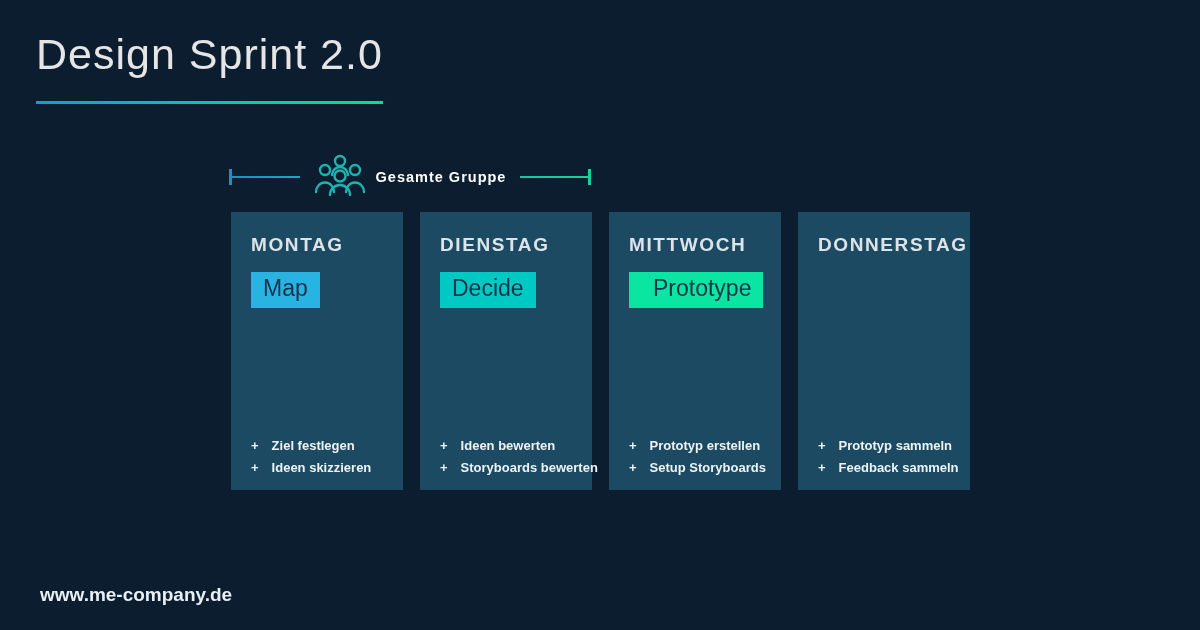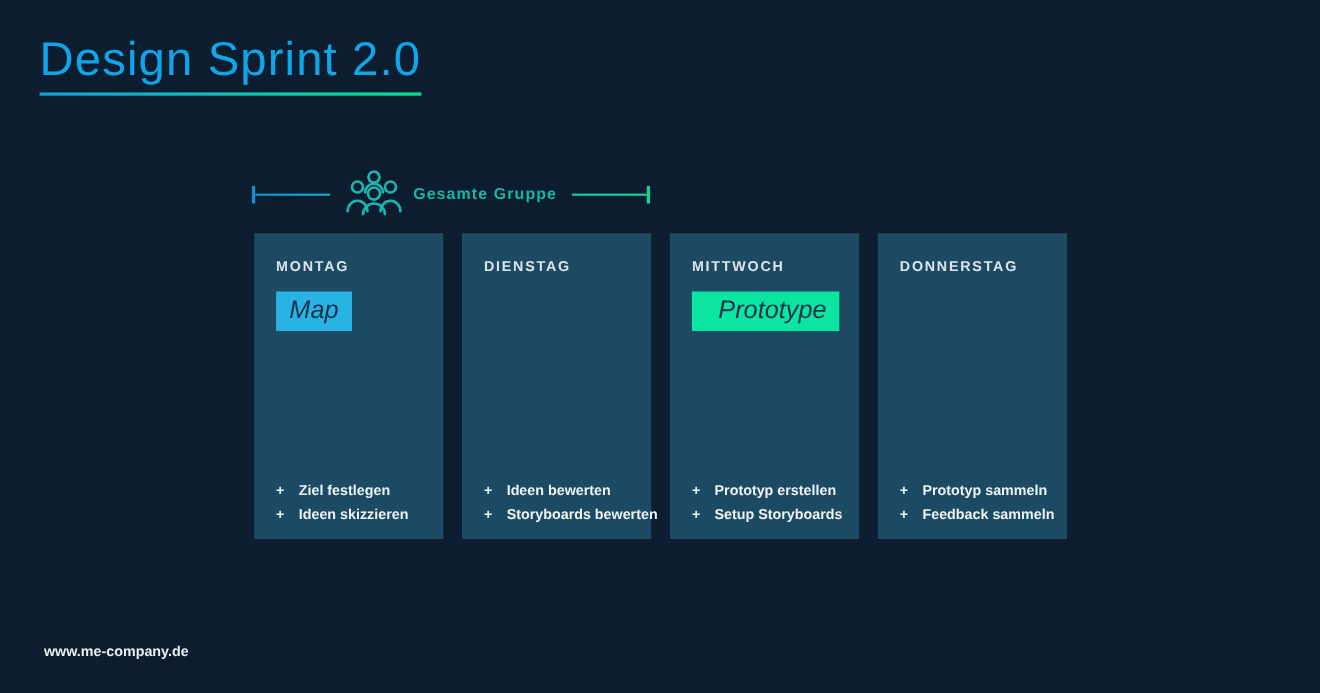--- a/index.html
+++ b/index.html
@@ -10,25 +10,25 @@
     font-family: "Liberation Sans", sans-serif;
     overflow: hidden;
   }
 
   
   .title {
     position: absolute;
     left: 36px;
     top: 30px;
     display: inline-block;
-    color: #0ea5e9;
+    color: #e5e5e5;
     font-size: 43px;
     font-weight: 300;
     letter-spacing: 1px;
-    padding-bottom: 5px;
+    padding-bottom: 22px;
     border-bottom: 3px solid transparent;
     border-image: linear-gradient(90deg, #169bd7 0%, #12c4b0 55%, #0fd992 100%) 1;
   }
 
   
   .bracket {
     position: absolute;
     left: 229px;
     top: 156px;
     width: 362px;
@@ -38,21 +38,21 @@
   }
   .cap { width: 3px; height: 16px; flex: 0 0 auto; }
   .cap-left  { background: #1a8fd1; }
   .cap-right { background: #12d398; }
   .bracket-line { height: 2px; flex: 1 1 auto; }
   .line-left  { background: linear-gradient(90deg, #1a8fd1, #17a9c6); margin-right: 14px; }
   .line-right { background: linear-gradient(90deg, #13c7a4, #12d398); margin-left: 14px; }
   .group-icon { flex: 0 0 auto; margin-right: 10px; }
   .group-label {
     flex: 0 0 auto;
-    color: #14b8a6;
+    color: #ffffff;
     font-size: 14.5px;
     font-weight: 600;
     letter-spacing: 1px;
     white-space: nowrap;
   }
 
   
   .columns {
     position: absolute;
     left: 231px;
@@ -63,40 +63,39 @@
   .panel {
     width: 172px;
     height: 278px;
     background: #1b4a62;
     padding: 22px 20px 15px 20px;
     display: flex;
     flex-direction: column;
   }
   .day-label {
     color: #dde4e9;
-    font-size: 13px;
+    font-size: 19px;
     font-weight: 600;
     letter-spacing: 1.6px;
     white-space: nowrap;
   }
   .tags {
     margin-top: 16px;
     display: flex;
     flex-direction: column;
     align-items: flex-start;
     gap: 10px;
   }
   .tag {
     color: #14324a;
     font-size: 23px;
     font-weight: 400;
     line-height: 1;
     padding: 5px 12px 8px 12px;
     white-space: nowrap;
-    font-style: italic;
   }
   .bullets {
     margin-top: auto;
     display: flex;
     flex-direction: column;
     gap: 7px;
   }
   .bullet {
     display: flex;
     align-items: baseline;
@@ -107,21 +106,21 @@
     white-space: nowrap;
   }
   .bullet .plus { font-weight: 600; }
 
   
   .footer {
     position: absolute;
     left: 40px;
     top: 584px;
     color: #e9eff3;
-    font-size: 13px;
+    font-size: 19px;
     font-weight: 600;
   }
 </style>
 </head>
 <body>
 
 <h1 class="title">Design Sprint 2.0</h1>
 
 <div class="bracket">
   <span class="cap cap-left"></span>
@@ -157,20 +156,23 @@
       </div>
       <div class="bullet">
         <span class="plus">+</span>
         <span>Ideen skizzieren</span>
       </div>
     </div>
   </div>
 
   <div class="panel">
     <div class="day-label">DIENSTAG</div>
+    <div class="tags">
+      <span class="tag" style="background-color: rgb(0, 201, 196);">Decide</span>
+    </div>
     <div class="bullets">
       <div class="bullet">
         <span class="plus">+</span>
         <span>Ideen bewerten</span>
       </div>
       <div class="bullet">
         <span class="plus">+</span>
         <span>Storyboards bewerten</span>
       </div>
     </div>

